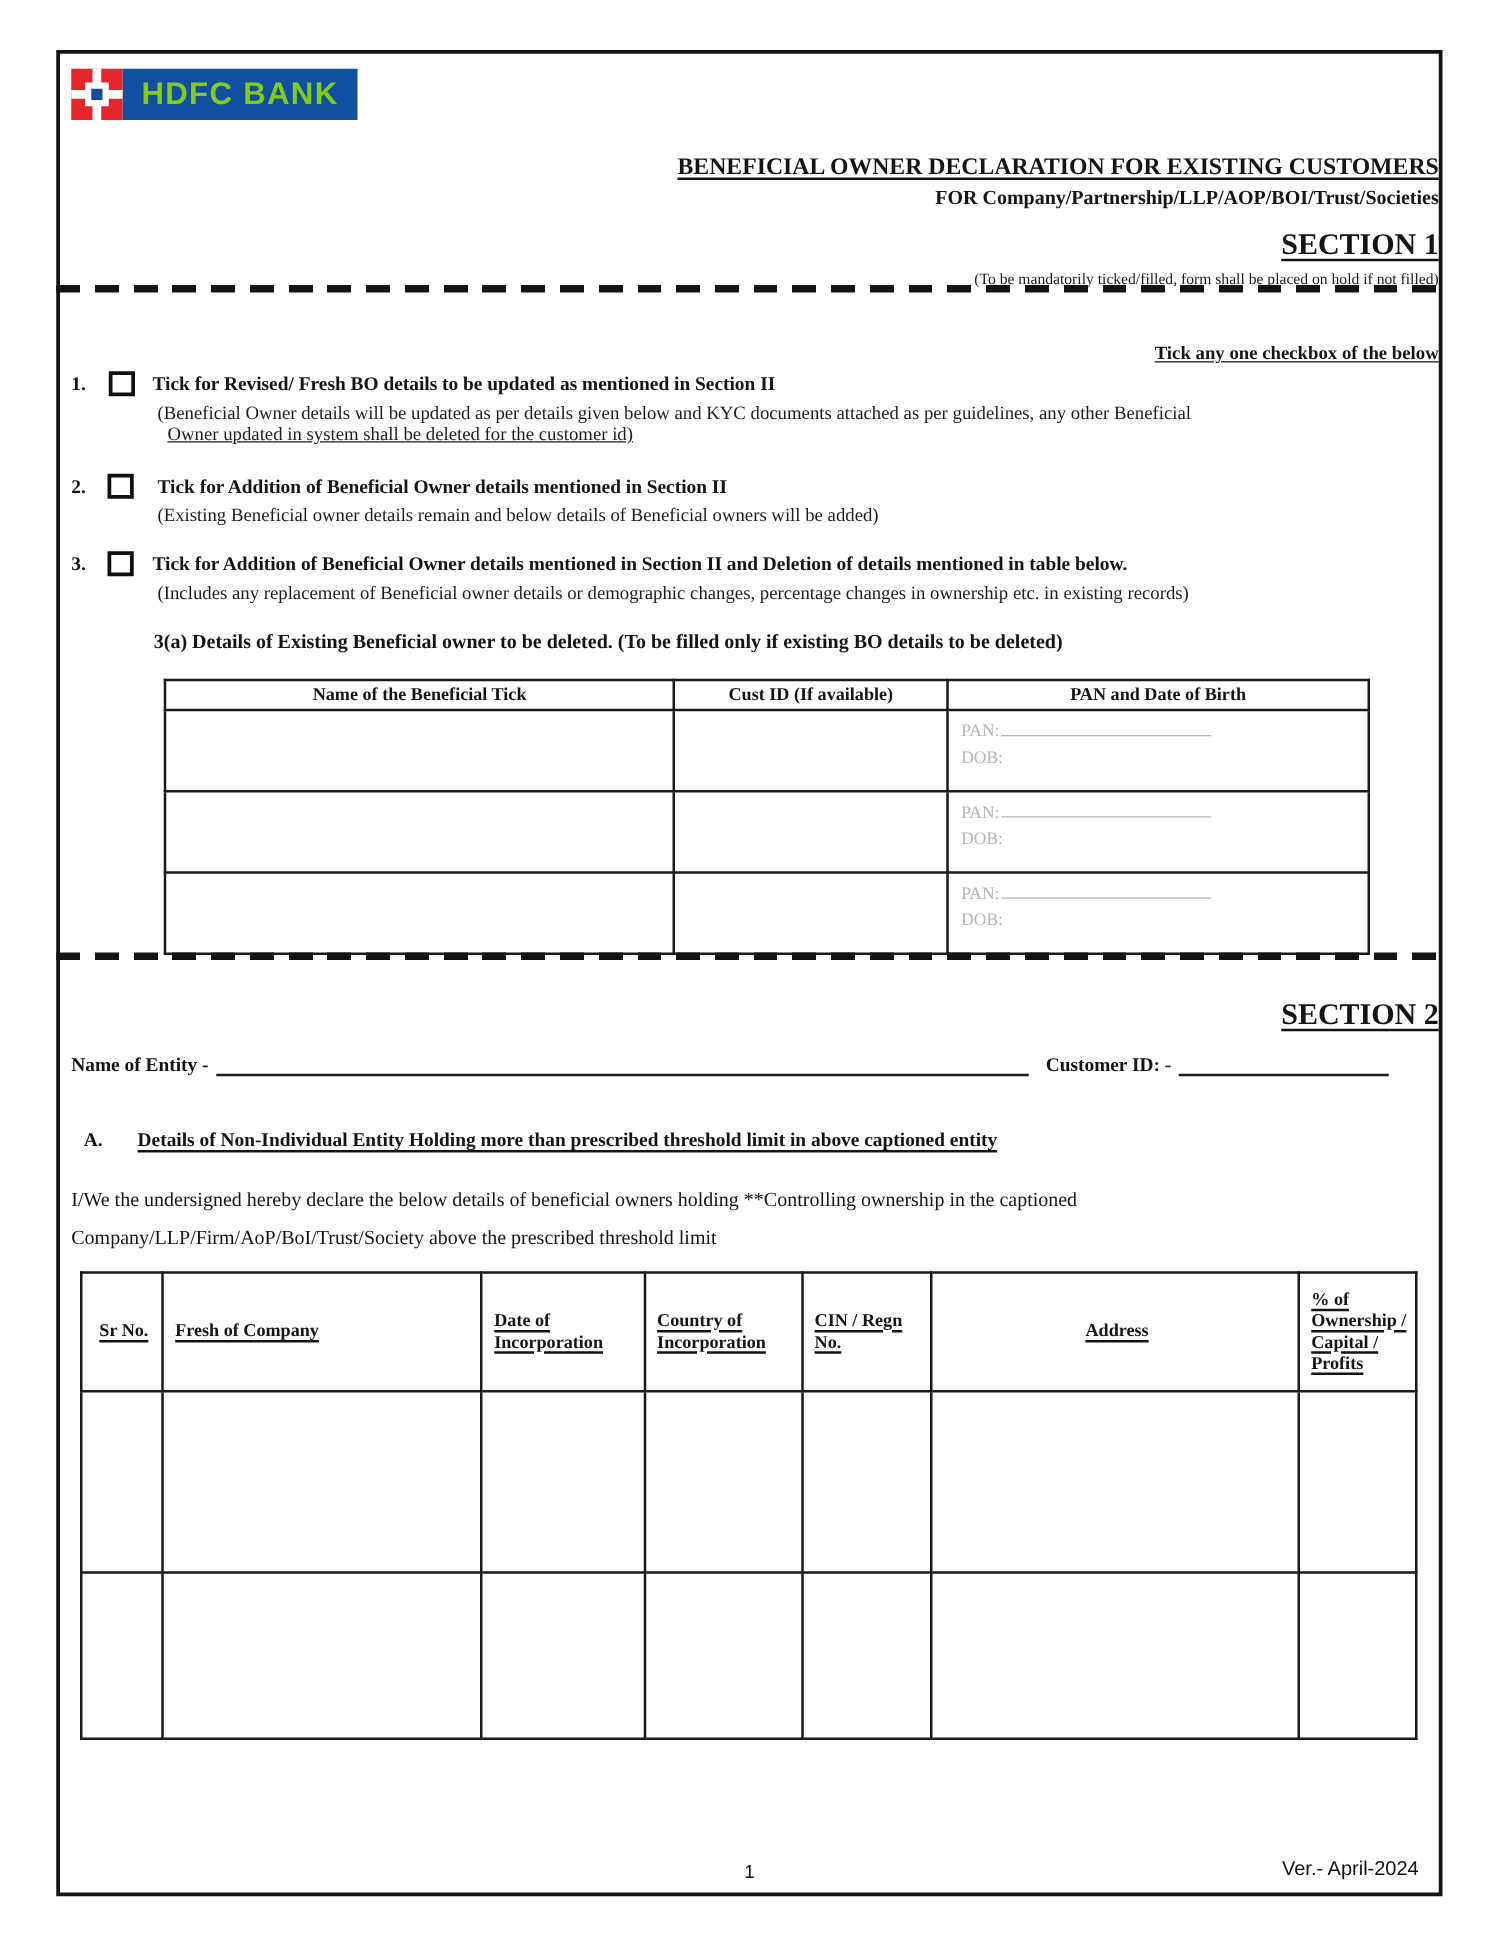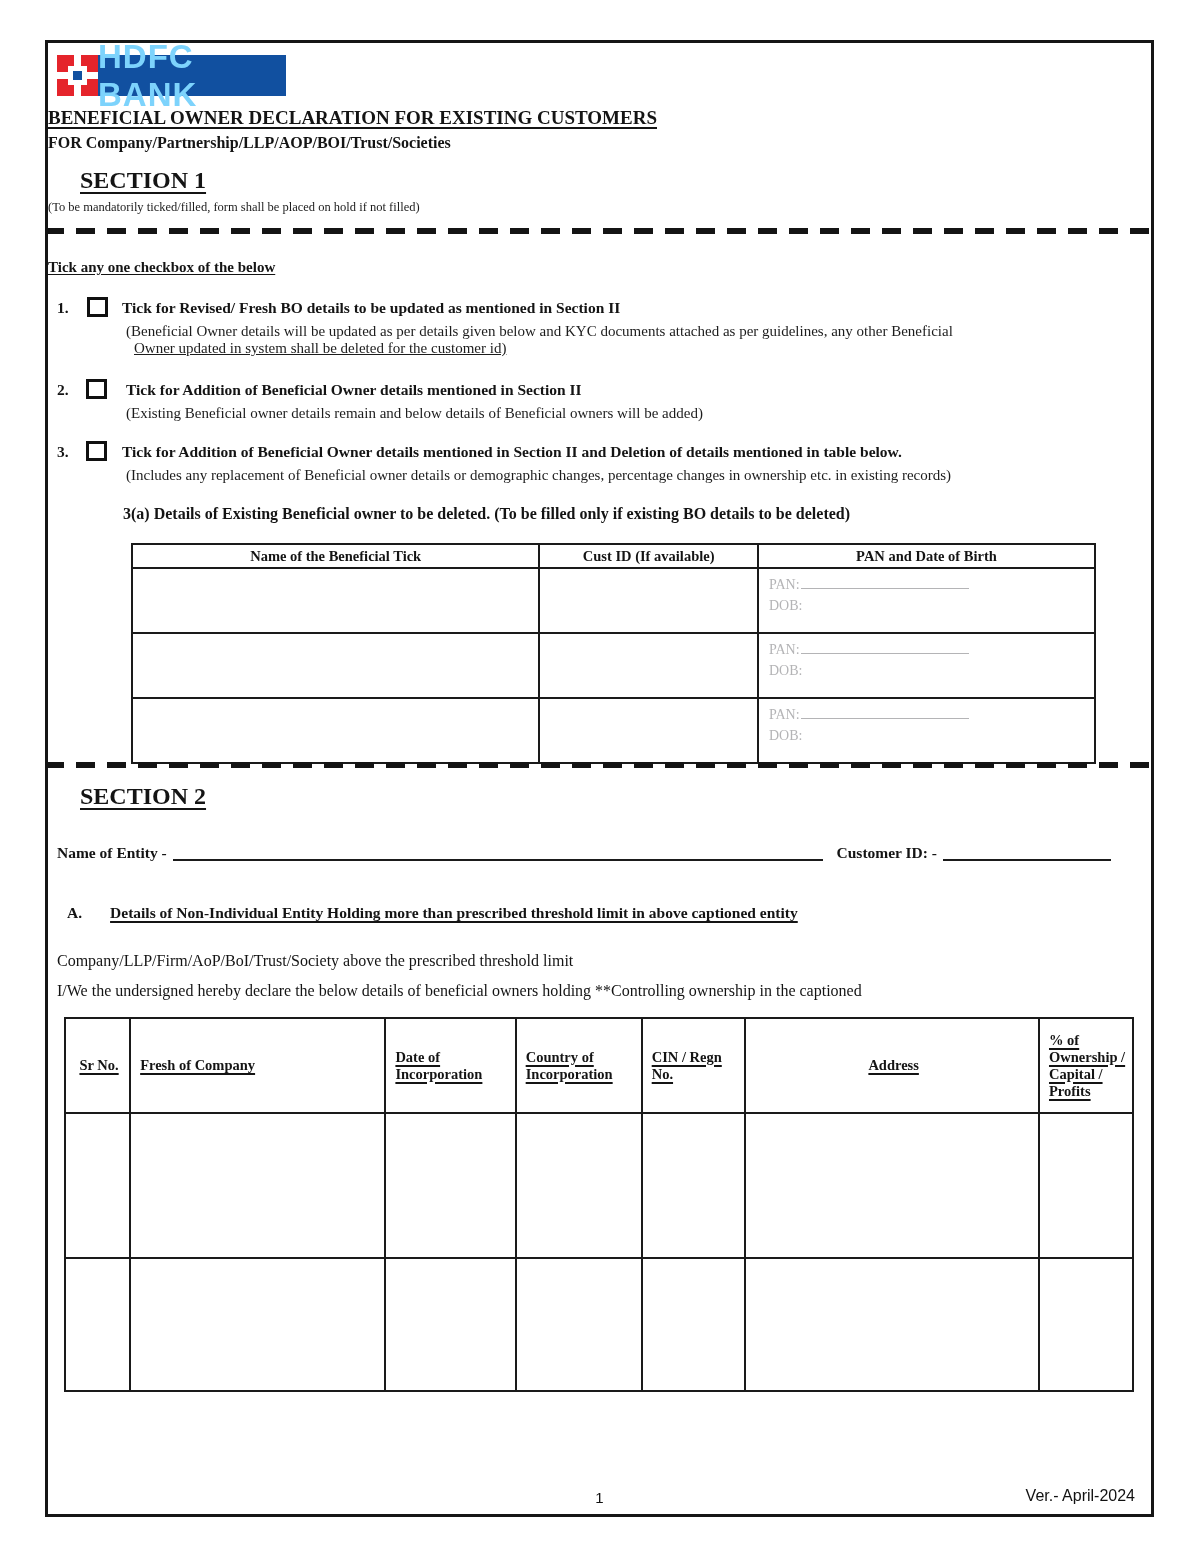--- a/index.html
+++ b/index.html
@@ -16,27 +16,27 @@
   }
 
   
   .logo { position:absolute; left:9px; top:12px; display:flex; }
   .logo-mark { position:relative; width:41px; height:41px; background:var(--logo-red,#E5242B); }
   .logo-mark .vbar { position:absolute; top:0; bottom:0; left:17px; width:7px; background:#fff; }
   .logo-mark .hbar { position:absolute; left:0; right:0; top:17px; height:7px; background:#fff; }
   .logo-mark .center { position:absolute; left:11px; top:11px; width:19px; height:19px; background:#fff; }
   .logo-mark .center-blue { position:absolute; left:5px; top:5px; width:9px; height:9px; background:var(--logo-blue,#1150A0); }
   .logo-text {
-    width:188px; height:41px; background:var(--logo-blue,#1150A0); color:#7dd3fc;
-    font-family:"Liberation Sans", sans-serif; font-weight:bold; font-size:33px;
+    width:188px; height:41px; background:var(--logo-blue,#1150A0); color:#84cc16;
+    font-family:"Liberation Sans", sans-serif; font-weight:bold; font-size:25px;
     display:flex; align-items:center; justify-content:center; letter-spacing:1px;
   }
 
   
-  .center-line { position:absolute; left:0; right:0; text-align:left; }
+  .center-line { position:absolute; left:0; right:0; text-align:right;margin-top:16px; }
   .form-title { top:64px; font-size:19px; font-weight:bold; }
   .form-title span { text-decoration:underline; text-decoration-thickness:1.5px; text-underline-offset:3px; }
   .form-subtitle { top:91px; font-size:16px; font-weight:bold; }
   .section-heading { font-size:24px; font-weight:bold;padding-left:32px; }
   .section-heading span { text-decoration:underline; text-decoration-thickness:2px; text-underline-offset:4px; }
   .sec1-heading { top:124px; }
   .sec1-note { top:157px; font-size:12.5px; color:#1b1b1b; }
 
   .dashed-sep {
     position:absolute; left:-3px; right:-3px; height:6px;
@@ -203,22 +203,22 @@
       <span class="fill-line entity-line"></span>
       <span>Customer ID: -</span>
       <span class="fill-line custid-line"></span>
     </div>
 
     <div class="parta-row">
       <span class="letter">A.</span><span class="txt">Details of Non-Individual Entity Holding more than prescribed threshold limit in above captioned entity</span>
     </div>
 
     <div class="declaration">
+      <span>I/We the undersigned hereby declare the below details of beneficial owners holding **Controlling ownership in the captioned</span>
       <span>Company/LLP/Firm/AoP/BoI/Trust/Society above the prescribed threshold limit</span>
-      <span>I/We the undersigned hereby declare the below details of beneficial owners holding **Controlling ownership in the captioned</span>
     </div>
 
     <table class="ownership-table">
       <colgroup>
         <col style="width:6.1%">
           <col style="width:23.9%">
           <col style="width:12.2%">
         <col style="width:11.8%">
           <col style="width:9.7%">
           <col style="width:27.5%">

